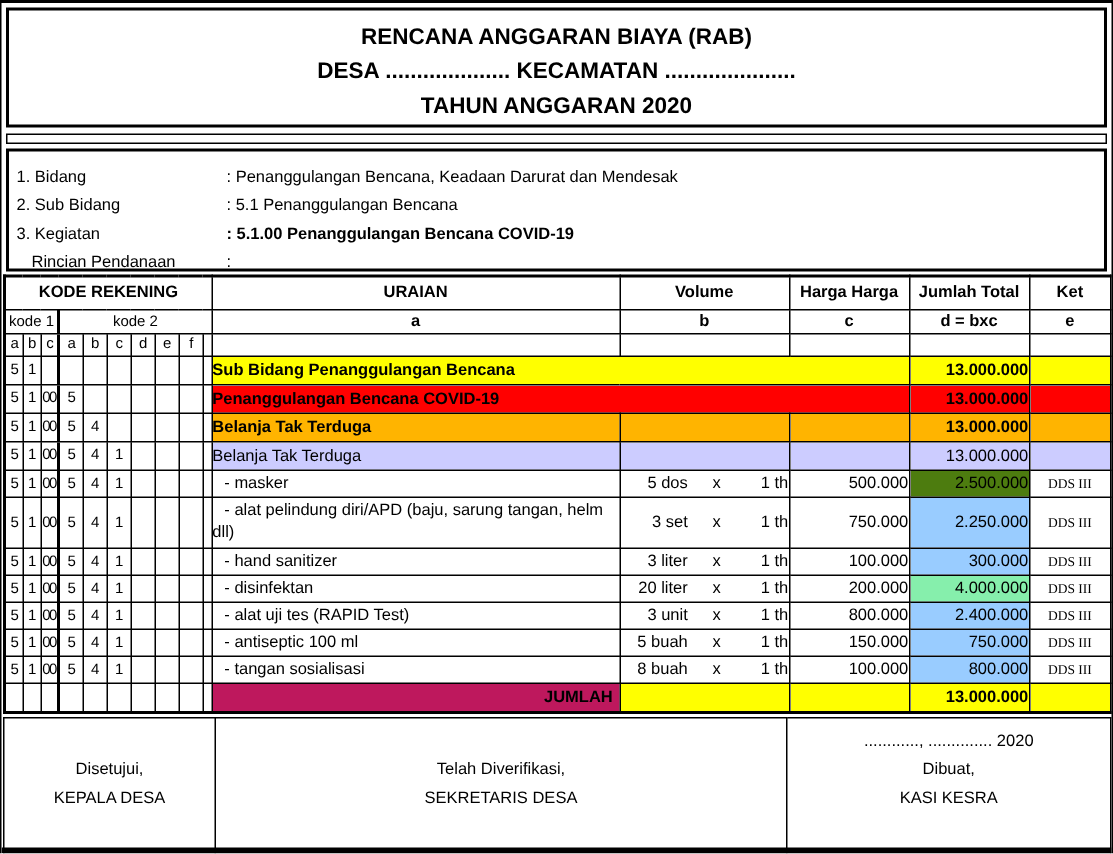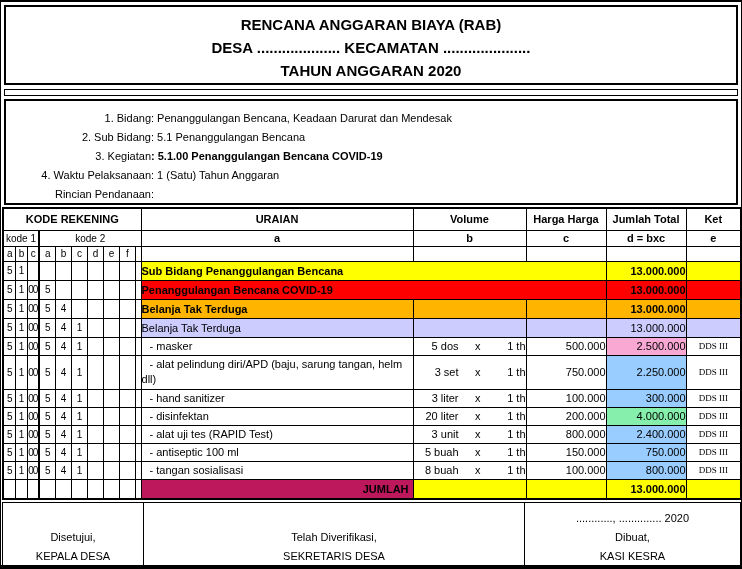--- a/index.html
+++ b/index.html
@@ -8,21 +8,21 @@
   .page {
     position:relative; width:742px; height:569px; overflow:hidden; background:#fff;
     border-top:2px solid #000; border-left:1px solid #000; border-right:1px solid #000;
   }
   
   .title-box { margin:3px 3px 0 3px; border:2px solid #000; height:80px; text-align:center; padding-top:6px; }
   .title-box div { font-weight:bold; font-size:15px; line-height:23px; white-space:nowrap; }
   
   .strip { margin:4px 3px 0 3px; border:1px solid #000; height:7px; }
   
-  .info-box { margin:3px 3px 0 3px; border:2px solid #000; height:106px; padding:8px 0 0 5px; font-size:11px;text-align:right; }
+  .info-box { margin:3px 3px 0 3px; border:2px solid #000; height:82px; padding:8px 0 0 5px; font-size:11px; }
   .info-row { display:flex; line-height:19px; white-space:nowrap; }
   .info-row .lbl { width:140px; flex:0 0 140px; }
   .info-row .lbl.indent { padding-left:10px; }
   .info-row .val.bold { font-weight:bold; }
   
   table.rab { border-collapse:collapse; table-layout:fixed; width:738px; margin:2px 0 0 1px; border:2px solid #000; font-size:11px; }
   table.rab th, table.rab td { border:1px solid #000; padding:0; overflow:hidden; white-space:nowrap; vertical-align:middle; }
   table.rab th { font-weight:bold; text-align:center; font-size:11px; }
   .hdr-sub { font-weight:normal; font-size:10px; text-align:center; }
   td.k { font-size:10px; text-align:center; letter-spacing:-1px; }
@@ -65,24 +65,20 @@
           <span class="lbl">1. Bidang</span>
           <span class="val">: Penanggulangan Bencana, Keadaan Darurat dan Mendesak</span>
         </div>
         <div class="info-row">
           <span class="lbl">2. Sub Bidang</span>
           <span class="val">: 5.1 Penanggulangan Bencana</span>
         </div>
         <div class="info-row">
           <span class="lbl">3. Kegiatan</span>
           <span class="val bold">: 5.1.00 Penanggulangan Bencana COVID-19</span>
-        </div>
-        <div class="info-row">
-          <span class="lbl">4. Waktu Pelaksanaan</span>
-          <span class="val">: 1 (Satu) Tahun Anggaran</span>
         </div>
         <div class="info-row">
           <span class="lbl indent">Rincian Pendanaan</span>
           <span class="val">: </span>
         </div>
       </div>
   </div>
 
   <table class="rab">
     <colgroup>
@@ -216,21 +212,21 @@
           <td class="spacer"></td>
           <td class="item-uraian">- masker</td>
           <td class="volcell">
             <div class="volwrap">
               <span class="q1">5 dos</span>
               <span class="mx">x</span>
               <span class="q2">1 th</span>
             </div>
           </td>
           <td class="num">500.000</td>
-          <td class="num" style="background-color: #f9a8d4;">2.500.000</td>
+          <td class="num" style="background-color: #4d7c0f;">2.500.000</td>
           <td class="ket">DDS III</td>
         </tr>
         <tr style="height: 34px;">
           <td class="k">5</td>
           <td class="k">1</td>
           <td class="k kthick">00</td>
           <td class="k">5</td>
           <td class="k">4</td>
           <td class="k">1</td>
           <td class="k"></td>

